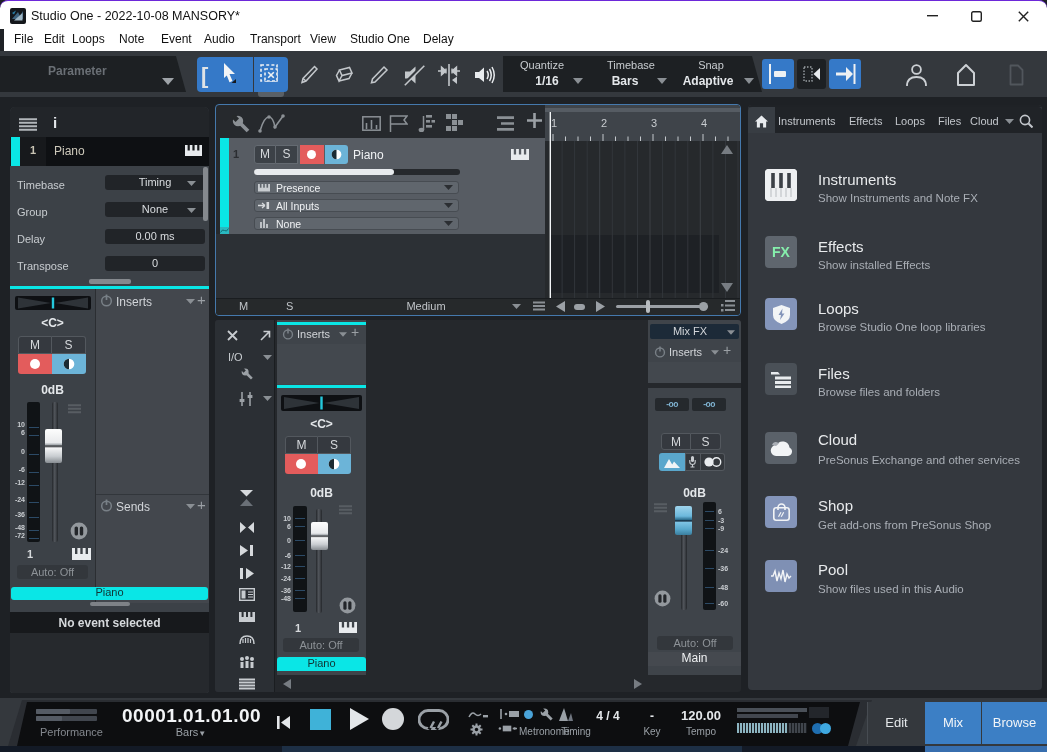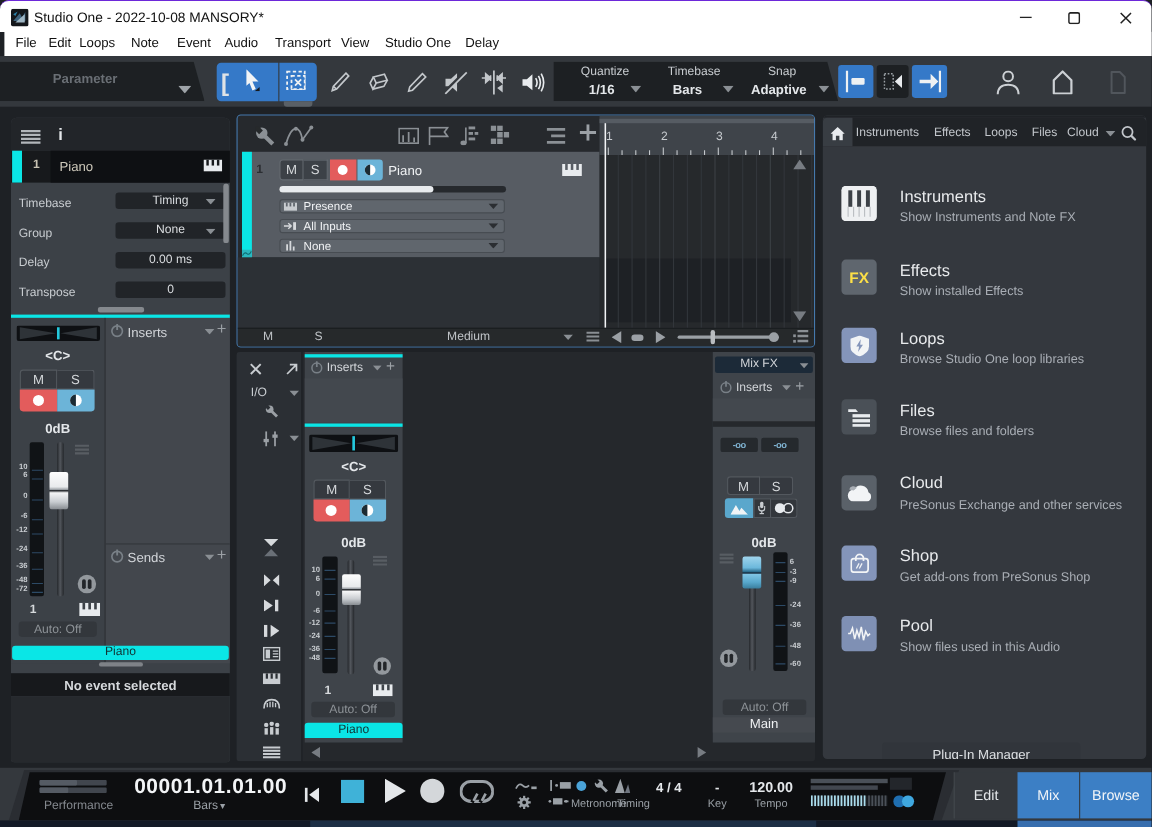--- a/index.html
+++ b/index.html
@@ -140,21 +140,21 @@
       </div>
 
     <div class="tbtn" style="left:466px">
         <svg width="24" height="22" viewBox="0 0 24 22">
       <path d="M3 8 L7 8 L12 3.5 L12 18 L7 14 L3 14 Z" fill="#e8ebee"></path>
       <path d="M15 7 Q17.5 11 15 15 M17.5 5 Q21 11 17.5 17 M20 3 Q24.5 11 20 19" stroke="#e8ebee" stroke-width="1.5" fill="none"></path>
         </svg>
       </div>
 
     <div class="abs" style="left:503px;top:5px;width:259px;height:36px;background:#1d2023;clip-path:polygon(0 0,249px 0,259px 100%,0 100%)"></div>
-    <div class="abs" style="left:520px;top:8px;width:60px;text-align:center;font-size:11px;color:#c8ccd0">Quantize</div>
+    <div class="abs" style="left:520px;top:8px;width:60px;font-size:11px;color:#c8ccd0">Quantize</div>
     <div class="abs" style="left:514px;top:23px;width:66px;text-align:center;font-size:12px;font-weight:bold;color:#e4e7ea">1/16</div>
     <svg class="abs" style="left:573px;top:27px" width="10" height="6" viewBox="0 0 10 6">
         <path d="M0 0 H10 L5 6 Z" fill="#8a8f94"></path>
       </svg>
     <div class="abs" style="left:600px;top:8px;width:62px;text-align:center;font-size:11px;color:#c8ccd0">Timebase</div>
     <div class="abs" style="left:594px;top:23px;width:62px;text-align:center;font-size:12px;font-weight:bold;color:#e4e7ea">Bars</div>
     <svg class="abs" style="left:657px;top:27px" width="10" height="6" viewBox="0 0 10 6">
         <path d="M0 0 H10 L5 6 Z" fill="#8a8f94"></path>
       </svg>
     <div class="abs" style="left:684px;top:8px;width:54px;text-align:center;font-size:11px;color:#c8ccd0">Snap</div>
@@ -732,21 +732,21 @@
           </g>
       <g stroke="#b8bcc0" stroke-width="1">
             <path d="M11 19 V28 M21 19 V28 M16 19 V28 M26 19 V28 M6 19 V28"></path>
           </g>
         </svg>
       </div>
     <div class="bitem-title" style="top:66px">Instruments</div>
     <div class="bitem-sub" style="top:87px">Show Instruments and Note FX</div>
 
     <div class="btile" style="top:131px;background:#5f666e">
-        <span style="font-size:14px;font-weight:bold;color:#fde047">FX</span>
+        <span style="font-size:14px;font-weight:bold;color:#86efac">FX</span>
       </div>
     <div class="bitem-title" style="top:133px">Effects</div>
     <div class="bitem-sub" style="top:154px">Show installed Effects</div>
 
     <div class="btile" style="top:193px;background:#8495ba">
       <svg width="17" height="19" viewBox="0 0 17 19">
           <path d="M8.5 0 L17 3 L17 10 Q17 16 8.5 19 Q0 16 0 10 L0 3 Z" fill="#f2f4f6"></path>
       <path d="M9.5 3.5 L5.5 10 L8 10 L7 15 L11.5 8.5 L9 8.5 Z" fill="#8495ba"></path>
         </svg>
       </div>
@@ -786,21 +786,20 @@
     <div class="bitem-sub" style="top:414px">Get add-ons from PreSonus Shop</div>
 
     <div class="btile" style="top:455px;background:#7f90b4">
       <svg width="22" height="16" viewBox="0 0 22 16">
       <path d="M1 8 L3 8 L5 3 L7 13 L9 5 L11 11 L13 2 L15 14 L17 6 L19 10 L21 8" fill="none" stroke="#f2f4f6" stroke-width="1.4"></path>
         </svg>
       </div>
     <div class="bitem-title" style="top:456px">Pool</div>
     <div class="bitem-sub" style="top:478px">Show files used in this Audio</div>
 
-    <div class="abs" style="left:54px;top:570px;width:180px;height:22px;background:#31353b;border-radius:3px;font-size:12px;color:#dde0e3;text-align:center;line-height:22px">Plug-In Manager</div>
   </div>
 
   <div class="abs" id="transport">
     <svg class="abs" style="left:0;top:0" width="1047" height="48" viewBox="0 0 1047 48">
       <polygon points="22,2 872,2 856,48 8,48" fill="#2a2d32"></polygon>
       <polygon points="27,4 860,4 848,48 17,48" fill="#0d0e10"></polygon>
     </svg>
     <div class="abs" style="left:36px;top:11px;width:61px;height:5px;background:#41464e;border-radius:1px"></div>
     <div class="abs" style="left:36px;top:18px;width:61px;height:5px;background:#41464e;border-radius:1px"></div>
     <div class="abs" style="left:36px;top:11px;width:34px;height:5px;background:#555b64;border-radius:1px"></div>

